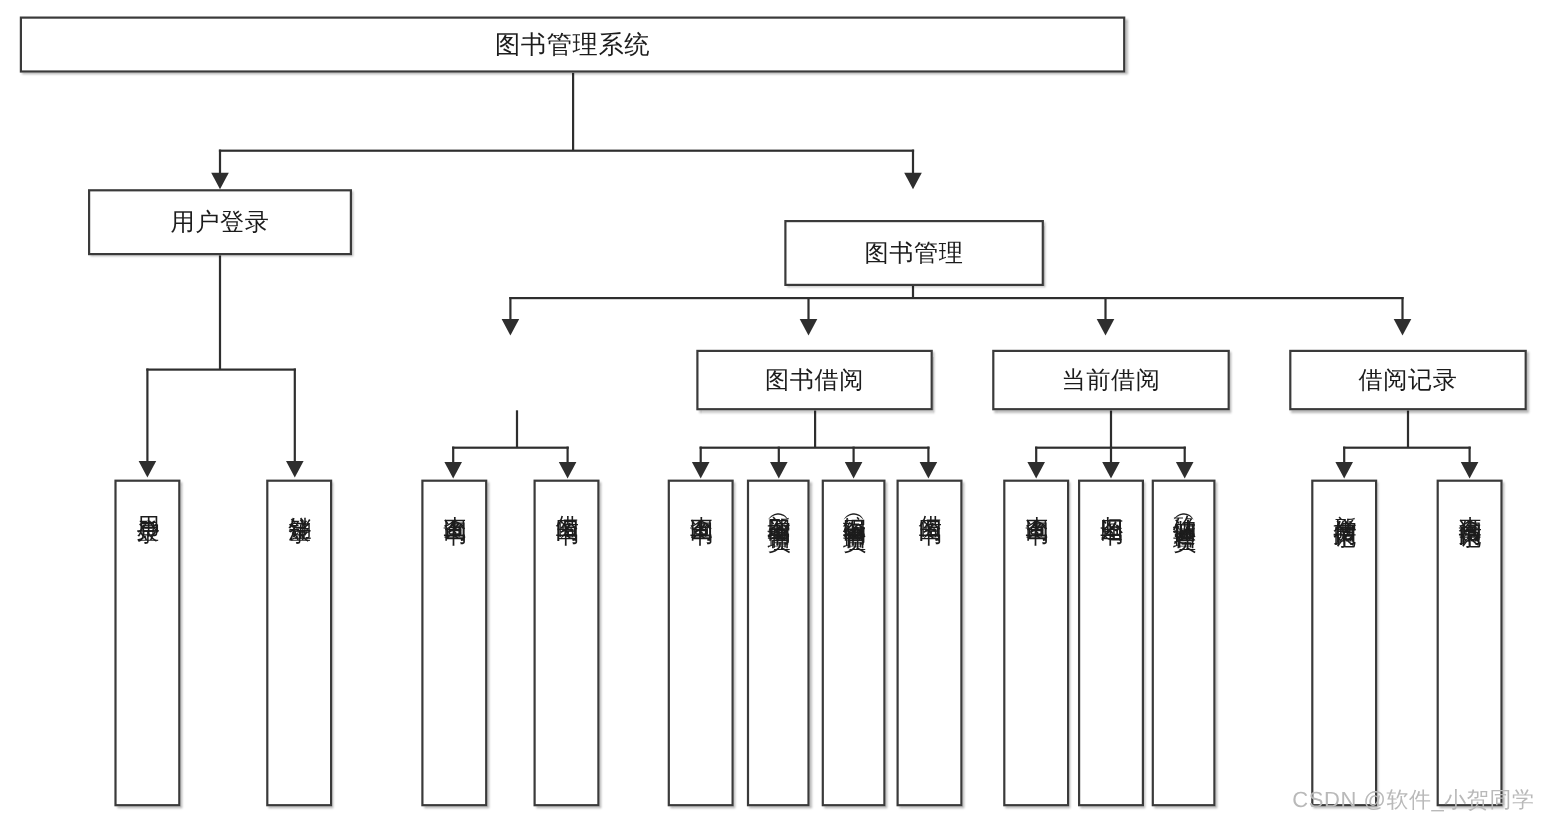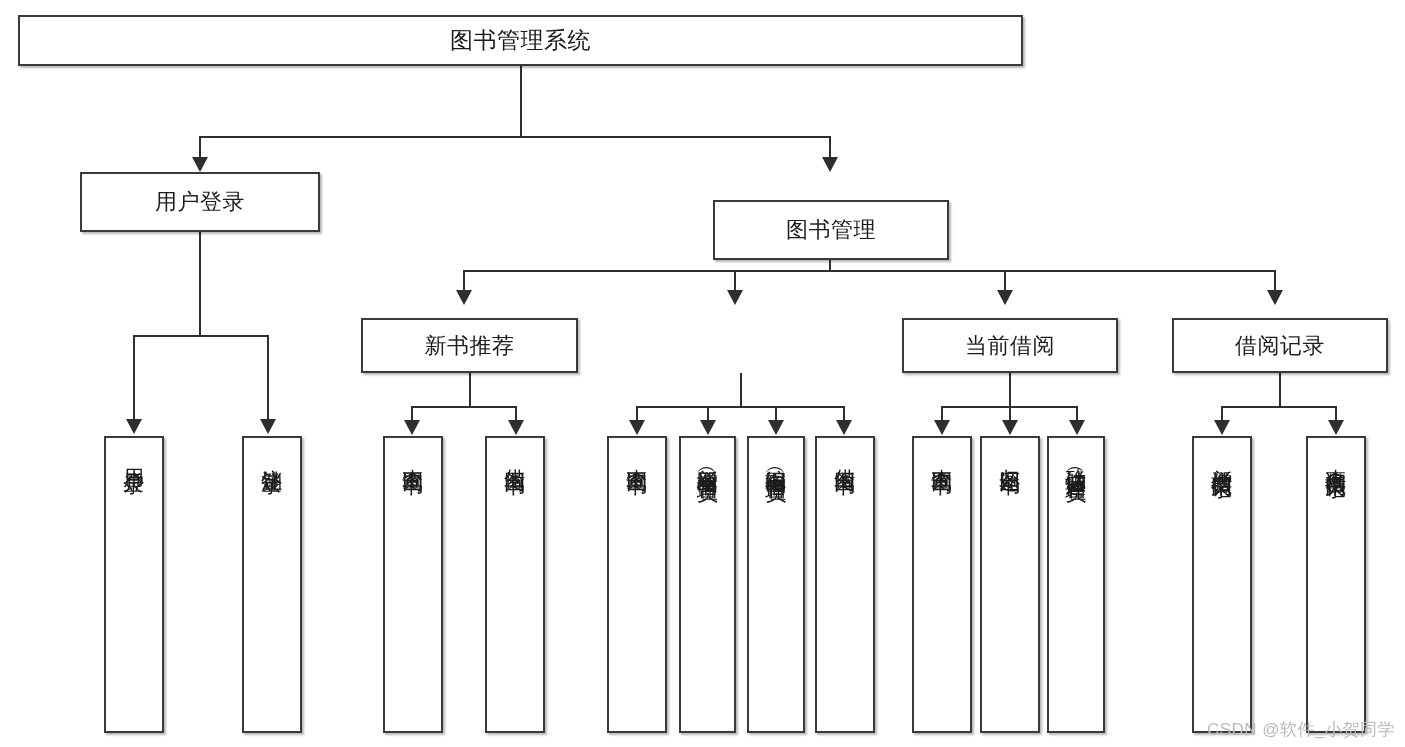--- a/index.html
+++ b/index.html
@@ -64,21 +64,21 @@
     position:absolute;
     width:0;height:0;
     border-left:8px solid transparent;
     border-right:8px solid transparent;
     border-top:15px solid #2e2e2e;
     z-index:2;
   }
   #watermark{
     position:absolute;
     right:10px;bottom:6px;
-    font-size:17px;
+    font-size:20px;
     color:#b9b9b9;
     letter-spacing:0.5px;
     z-index:5;
     white-space:nowrap;
     text-align:right;
   }
 </style>
 </head>
 <body>
 
@@ -114,22 +114,22 @@
   <div class="ln h" style="left:463px;top:270px;width:813px;height:2px;"></div>
   <div class="ln v" style="left:463px;top:270px;width:2px;height:21px;"></div>
   <div class="ln v" style="left:734px;top:270px;width:2px;height:21px;"></div>
   <div class="ln v" style="left:1004px;top:270px;width:2px;height:21px;"></div>
   <div class="ln v" style="left:1274px;top:270px;width:2px;height:21px;"></div>
   <div class="arrow" style="left:456px;top:290px;"></div>
   <div class="arrow" style="left:727px;top:290px;"></div>
   <div class="arrow" style="left:997px;top:290px;"></div>
   <div class="arrow" style="left:1267px;top:290px;"></div>
 
-  <div class="node horiz" style="left:361px;top:318px;width:217px;height:55px;">
-    <span class="label">新书推荐</span>
+  <div class="node horiz" style="left:633px;top:318px;width:215px;height:55px;">
+    <span class="label">图书借阅</span>
   </div>
   <div class="node horiz" style="left:902px;top:318px;width:216px;height:55px;">
     <span class="label">当前借阅</span>
   </div>
   <div class="node horiz" style="left:1172px;top:318px;width:216px;height:55px;">
     <span class="label">借阅记录</span>
   </div>
 
   <div class="ln v" style="left:469px;top:373px;width:2px;height:34px;"></div>
   <div class="ln h" style="left:411px;top:406px;width:106px;height:2px;"></div>

